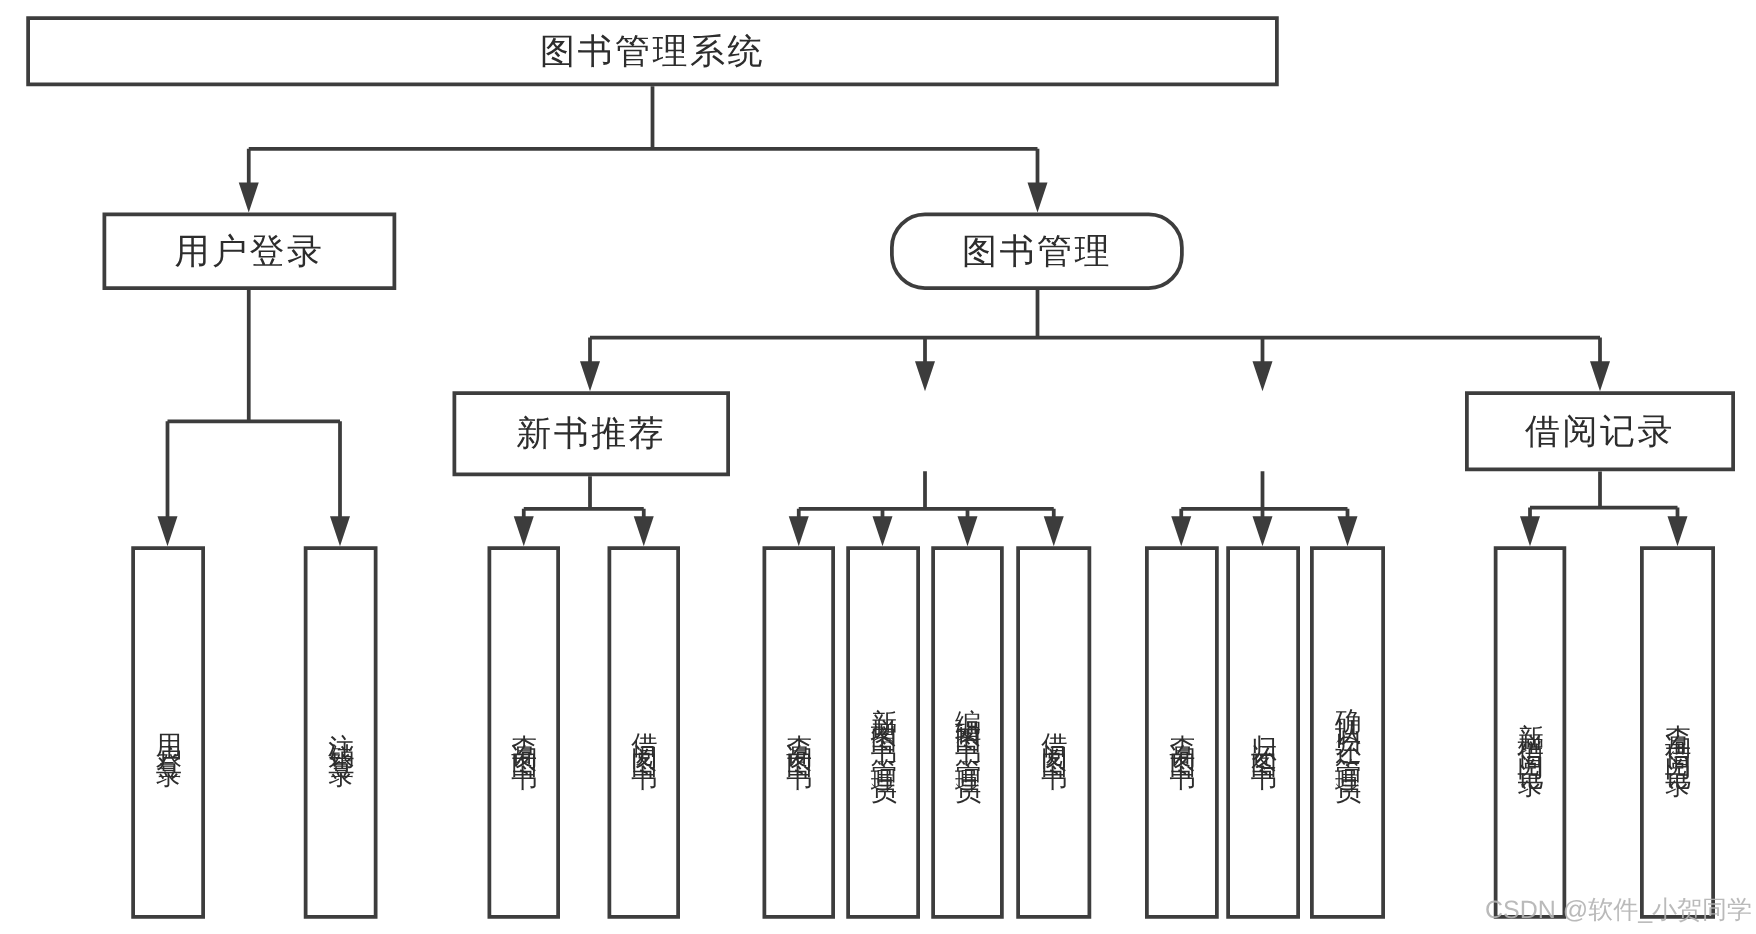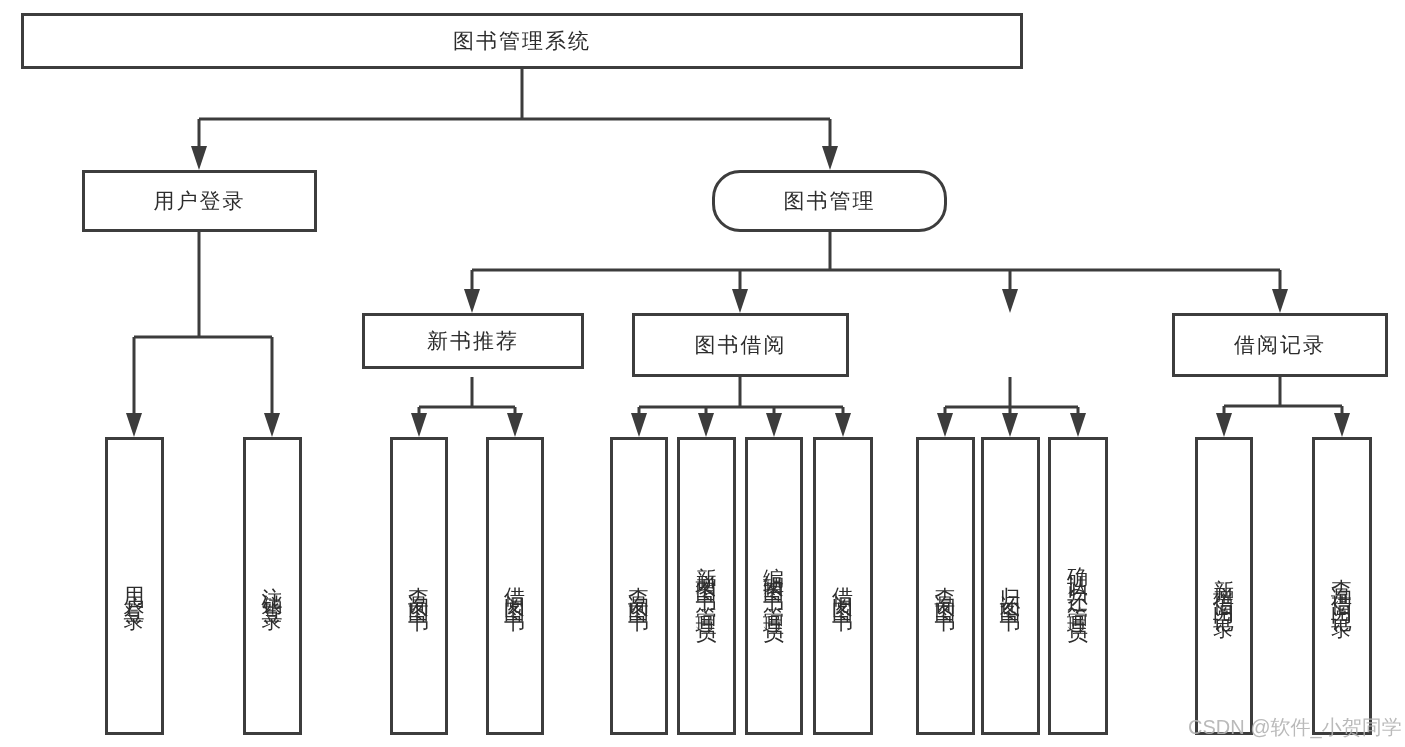--- a/index.html
+++ b/index.html
@@ -16,33 +16,33 @@
   .connectors{position:absolute;left:0;top:0;width:1405px;height:747px;}
   .cline{stroke:var(--line-color);stroke-width:3;fill:none;}
   .carrow{fill:var(--line-color);stroke:none;}
   .node{
     position:absolute;
     background:var(--background-color);
     border:3px solid var(--border-color);
     display:flex;align-items:center;justify-content:center;
     color:var(--text-color);
   }
-  .node .lbl{font-size:21px;letter-spacing:2px;line-height:1.2;white-space:nowrap;}
+  .node .lbl{font-size:28px;letter-spacing:2px;line-height:1.2;white-space:nowrap;}
   .node.v .lbl{
     writing-mode:vertical-rl;
     text-orientation:mixed;
     font-size:21px;
     letter-spacing:8px;
     white-space:normal;
   }
   
   .pos-root        {left:21px;  top:13px;  width:1002px; height:56px;}
   .pos-login       {left:82px;  top:170px; width:235px;  height:62px;}
   .pos-mgmt        {left:712px; top:170px; width:235px;  height:62px;border-radius:28px;}
-  .pos-newbook     {left:362px; top:313px; width:222px;  height:56px;}
+  .pos-newbook     {left:362px; top:313px; width:222px;  height:68px;}
   .pos-bookborrow  {left:632px; top:313px; width:217px;  height:64px;}
   .pos-current     {left:902px; top:313px; width:216px;  height:64px;}
   .pos-records     {left:1172px;top:313px; width:216px;  height:64px;}
   .leaf{top:437px;height:298px;}
   .pos-leaf-login    {left:105px; width:59px;}
   .pos-leaf-logout   {left:243px; width:59px;}
   .pos-leaf-q1       {left:390px; width:58px;}
   .pos-leaf-b1       {left:486px; width:58px;}
   .pos-leaf-q2       {left:610px; width:58px;}
   .pos-leaf-add      {left:677px; width:59px;}
@@ -109,23 +109,20 @@
   <div class="node pos-login">
     <span class="lbl">用户登录</span>
   </div>
   <div class="node pos-mgmt">
     <span class="lbl">图书管理</span>
   </div>
 
   <div class="node pos-newbook">
     <span class="lbl">新书推荐</span>
   </div>
-  <div class="node pos-bookborrow">
-    <span class="lbl">图书借阅</span>
-  </div>
   <div class="node pos-records">
     <span class="lbl">借阅记录</span>
   </div>
 
   <div class="node v leaf pos-leaf-login">
     <span class="lbl">用户登录</span>
   </div>
   <div class="node v leaf pos-leaf-logout">
     <span class="lbl">注销登录</span>
   </div>

